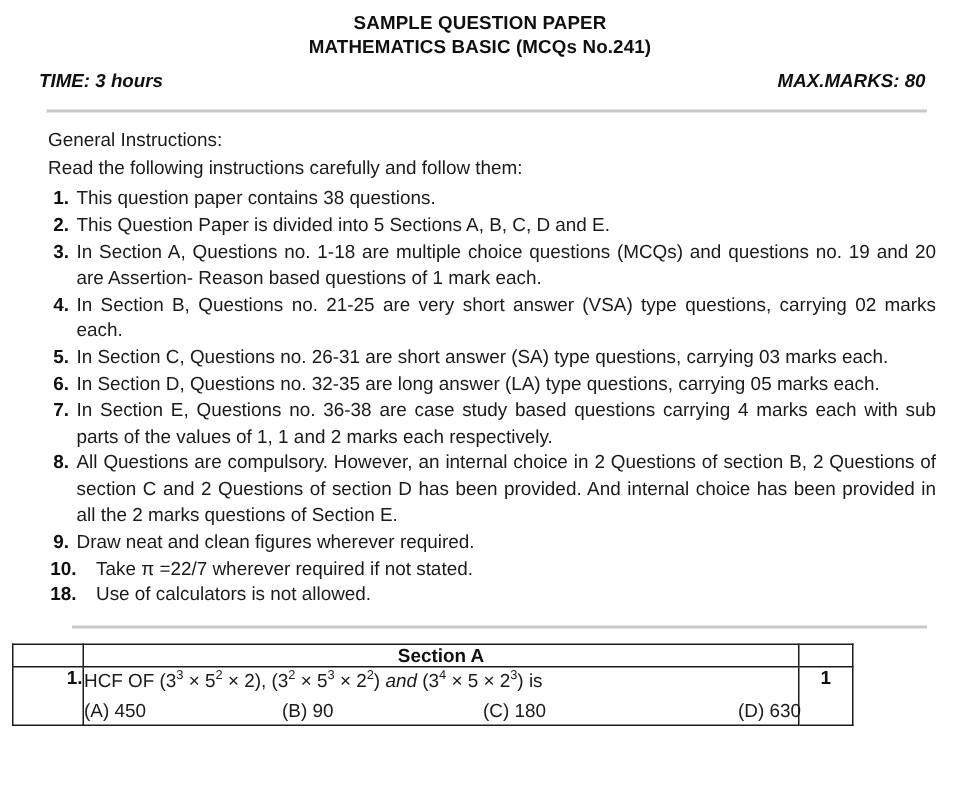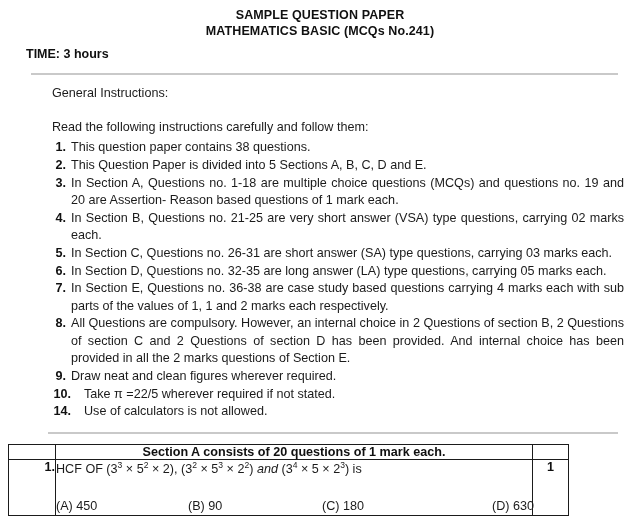--- a/index.html
+++ b/index.html
@@ -36,20 +36,21 @@
     color: #101010;
   }
 
   
   .meta-row {
     display: flex;
     justify-content: space-between;
     align-items: flex-start;
     margin-top: 8px;
     padding: 0 23px 0 26px;
+    font-style: italic;
   }
   .meta-row .meta-item {
     font-weight: bold;
     font-size: 12.5px;
     color: #101010;
   }
 
   
   .rule {
     height: 2px;
@@ -58,29 +59,29 @@
   }
   .rule-top {
     margin: 12px 22px 0 31px;
   }
   .rule-bottom {
     margin: 11px 22px 0 48px;
   }
 
   
   .instructions {
-    padding: 10px 16px 0 52px;
+    padding: 10px 16px 0 32px;
   }
   .instr-title,
   .instr-lead {
     font-size: 12.6px;
     line-height: 17.5px;
     color: #1b1b1b;
   }
-  .instr-lead { margin-top: 16px; }
+  .instr-lead { margin-top: 1px; }
 
   ol.instr-list {
     list-style: none;
     margin: 3px 0 0 0;
     padding: 0;
   }
   ol.instr-list > li {
     display: flex;
     align-items: flex-start;
     font-size: 12.6px;
@@ -149,40 +150,41 @@
   }
   .q-stem { white-space: nowrap; }
   .q-stem i { font-style: italic; }
   .q-stem sup {
     font-size: 0.68em;
     vertical-align: super;
     line-height: 0;
   }
   .q-options {
     display: flex;
-    margin-top: 19px;
+    margin-top: 2px;
   }
   .q-options .opt { font-size: 12.6px; }
   .opt-a { flex: 0 0 132px; }
   .opt-b { flex: 0 0 134px; }
   .opt-c { flex: 0 0 170px; }
   .opt-d { flex: 0 0 auto; }
 </style>
 </head>
 <body>
 
 <div class="page">
 
   <div class="doc-header">
     <div class="hline">SAMPLE QUESTION PAPER</div>
     <div class="hline">MATHEMATICS BASIC (MCQs No.241)</div>
   </div>
 
   <div class="meta-row">
     <div class="meta-item">TIME: 3 hours</div>
+    <div class="meta-item">MAX.MARKS: 80</div>
   </div>
 
   <hr class="rule rule-top">
 
   <div class="instructions">
     <div class="instr-title">General Instructions:</div>
     <div class="instr-lead">Read the following instructions carefully and follow them:</div>
 
     <ol class="instr-list">
       <li class="gut-small">
@@ -216,41 +218,41 @@
       <li class="gut-small justified">
         <span class="num">8.</span>
         <span class="txt">All Questions are compulsory. However, an internal choice in 2 Questions of section B, 2 Questions of section C and 2 Questions of section D has been provided. And internal choice has been provided in all the 2 marks questions of Section E.</span>
       </li>
       <li class="gut-small">
         <span class="num">9.</span>
         <span class="txt">Draw neat and clean figures wherever required.</span>
       </li>
       <li class="gut-large">
         <span class="num">10.</span>
-        <span class="txt">Take π =22/5 wherever required if not stated.</span>
+        <span class="txt">Take π =22/7 wherever required if not stated.</span>
       </li>
       <li class="gut-large">
-        <span class="num">14.</span>
+        <span class="num">18.</span>
         <span class="txt">Use of calculators is not allowed.</span>
       </li>
     </ol>
   </div>
 
   <hr class="rule rule-bottom">
 
   <table class="qtable">
     <colgroup>
       <col class="col-no">
       <col class="col-body">
       <col class="col-marks">
     </colgroup>
     <tbody>
       <tr>
         <td></td>
-        <td class="cell-center">Section A consists of 20 questions of 1 mark each.</td>
+        <td class="cell-center">Section A</td>
         <td></td>
       </tr>
       <tr>
         <td class="cell-qno">1.</td>
         <td class="cell-q">
           <div class="q-stem"><span>HCF OF (3</span><sup>3</sup><span> × 5</span><sup>2</sup><span> × 2), (3</span><sup>2</sup><span> × 5</span><sup>3</sup><span> × 2</span><sup>2</sup><span>) </span><i>and</i><span> (3</span><sup>4</sup><span> × 5 × 2</span><sup>3</sup><span>) is</span></div>
           <div class="q-options">
             <span class="opt opt-a">(A) 450</span>
             <span class="opt opt-b">(B)  90</span>
             <span class="opt opt-c">(C) 180</span>

